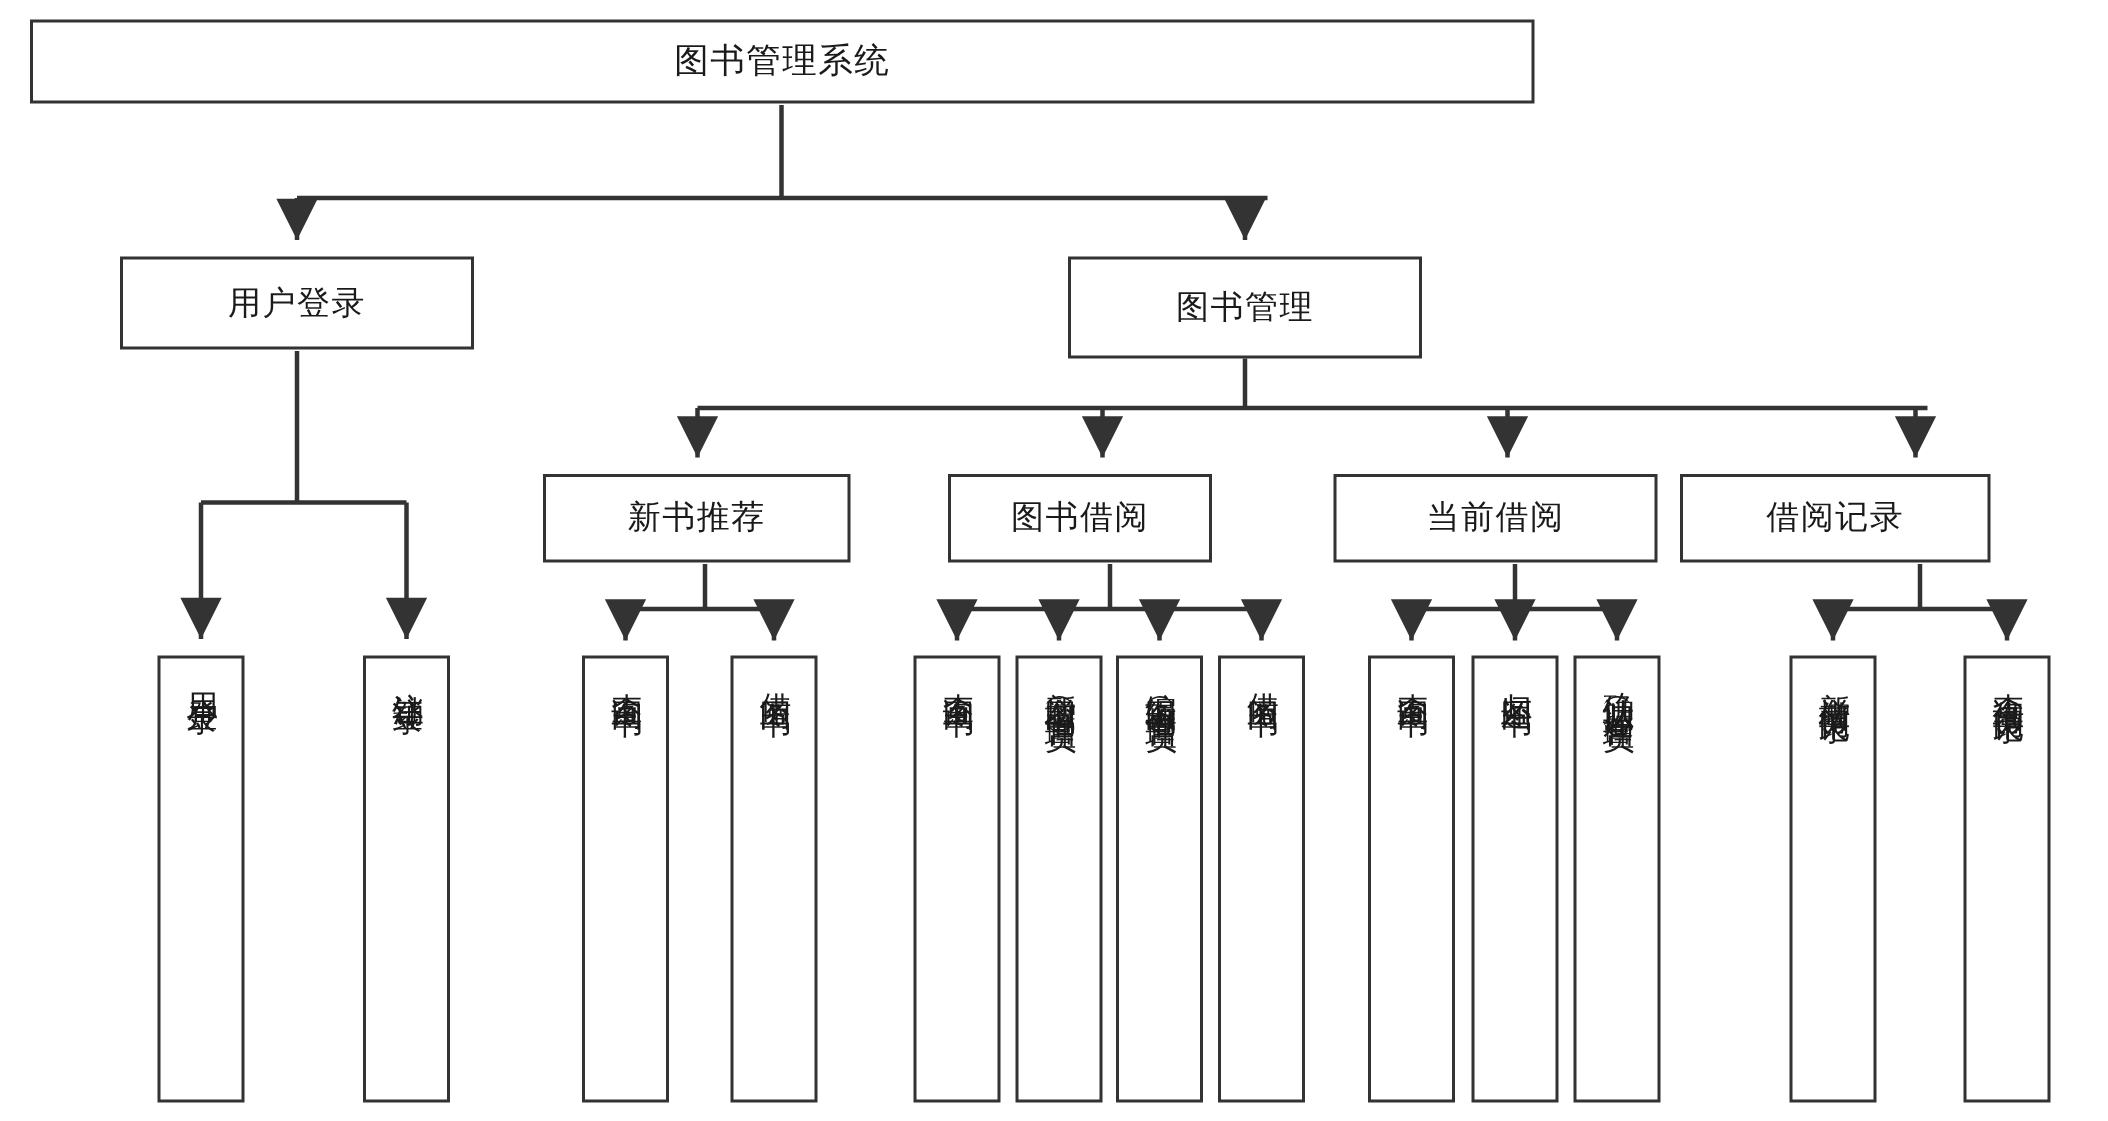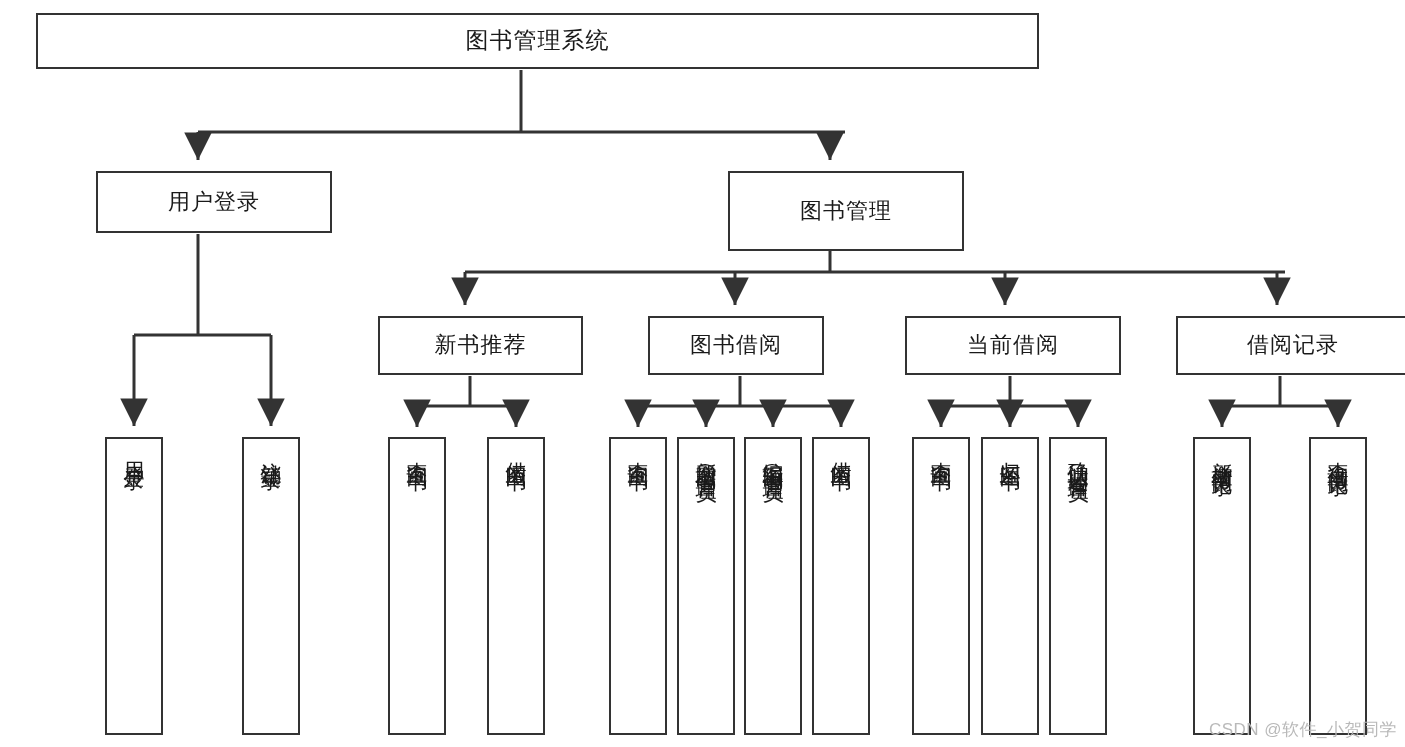--- a/index.html
+++ b/index.html
@@ -36,21 +36,20 @@
     border: 2px solid #333333;
     display: flex;
     align-items: center;
     justify-content: center;
     color: #1a1a1a;
   }
   .node.h {
     font-size: 22px;
     letter-spacing: 1px;
     line-height: 1.2;
-    margin-left: 16px;
   }
   .node.root {
     font-size: 23px;
   }
   .node.v {
     font-size: 21px;
     padding: 6px 2px;
     align-items: flex-start;
     justify-content: center;
   }
@@ -131,34 +130,34 @@
     </g>
   </svg>
 
   <div class="node h root" style="left:20px; top:13px; width:1003px; height:56px;">
     <span>图书管理系统</span>
   </div>
 
   <div class="node h" style="left:80px; top:171px; width:236px; height:62px;">
     <span>用户登录</span>
   </div>
-  <div class="node h" style="left:712px; top:171px; width:236px; height:80px;">
+  <div class="node h" style="left:712px; top:171px; width:236px; height:68px;">
     <span>图书管理</span>
   </div>
 
   <div class="node h" style="left:362px; top:316px; width:205px; height:59px;">
     <span>新书推荐</span>
   </div>
   <div class="node h" style="left:632px; top:316px; width:176px; height:59px;">
     <span>图书借阅</span>
   </div>
   <div class="node h" style="left:889px; top:316px; width:216px; height:59px;">
     <span>当前借阅</span>
   </div>
-  <div class="node h" style="left:1160px; top:316px; width:234px; height:59px;">
+  <div class="node h" style="left:1120px; top:316px; width:207px; height:59px;">
     <span>借阅记录</span>
   </div>
 
   <div class="node v" style="left:105px; top:437px; width:58px; height:298px;">
     <span class="vtext">用户登录</span>
   </div>
   <div class="node v" style="left:242px; top:437px; width:58px; height:298px;">
     <span class="vtext">注销登录</span>
   </div>
 
@@ -192,15 +191,14 @@
     <span class="vtext">确认归还（管理员）</span>
   </div>
 
   <div class="node v" style="left:1193px; top:437px; width:58px; height:298px;">
     <span class="vtext">新增借阅记录</span>
   </div>
   <div class="node v" style="left:1309px; top:437px; width:58px; height:298px;">
     <span class="vtext">查询借阅记录</span>
   </div>
 
-  <div class="watermark">CSDN @软件_小贺同学</div>
 
 </div>
 
 </body></html>

